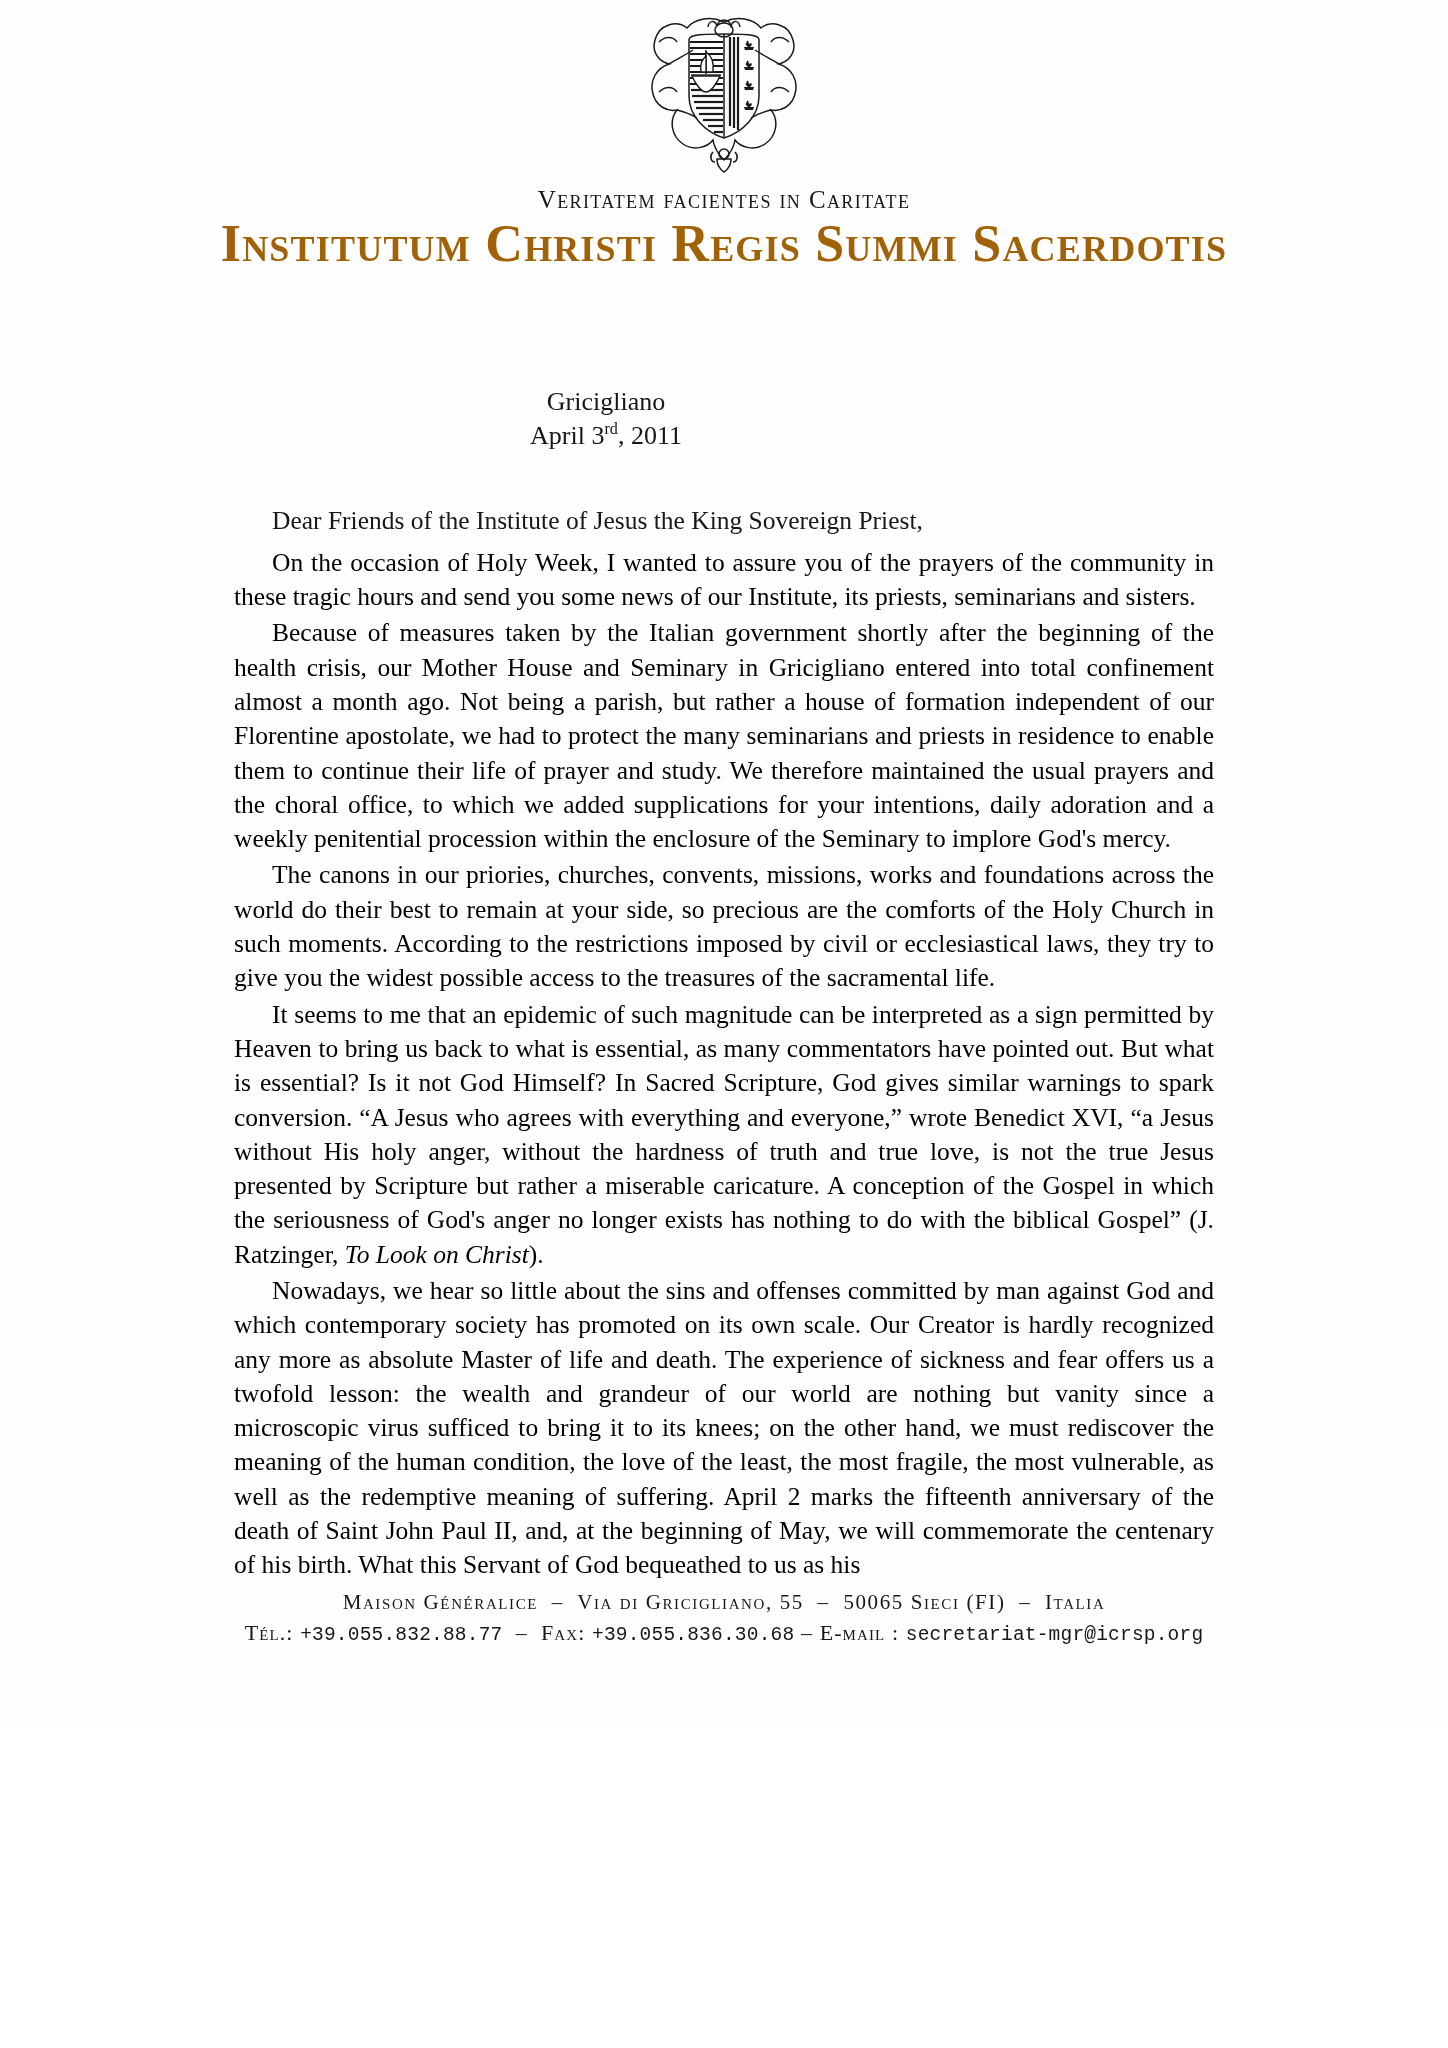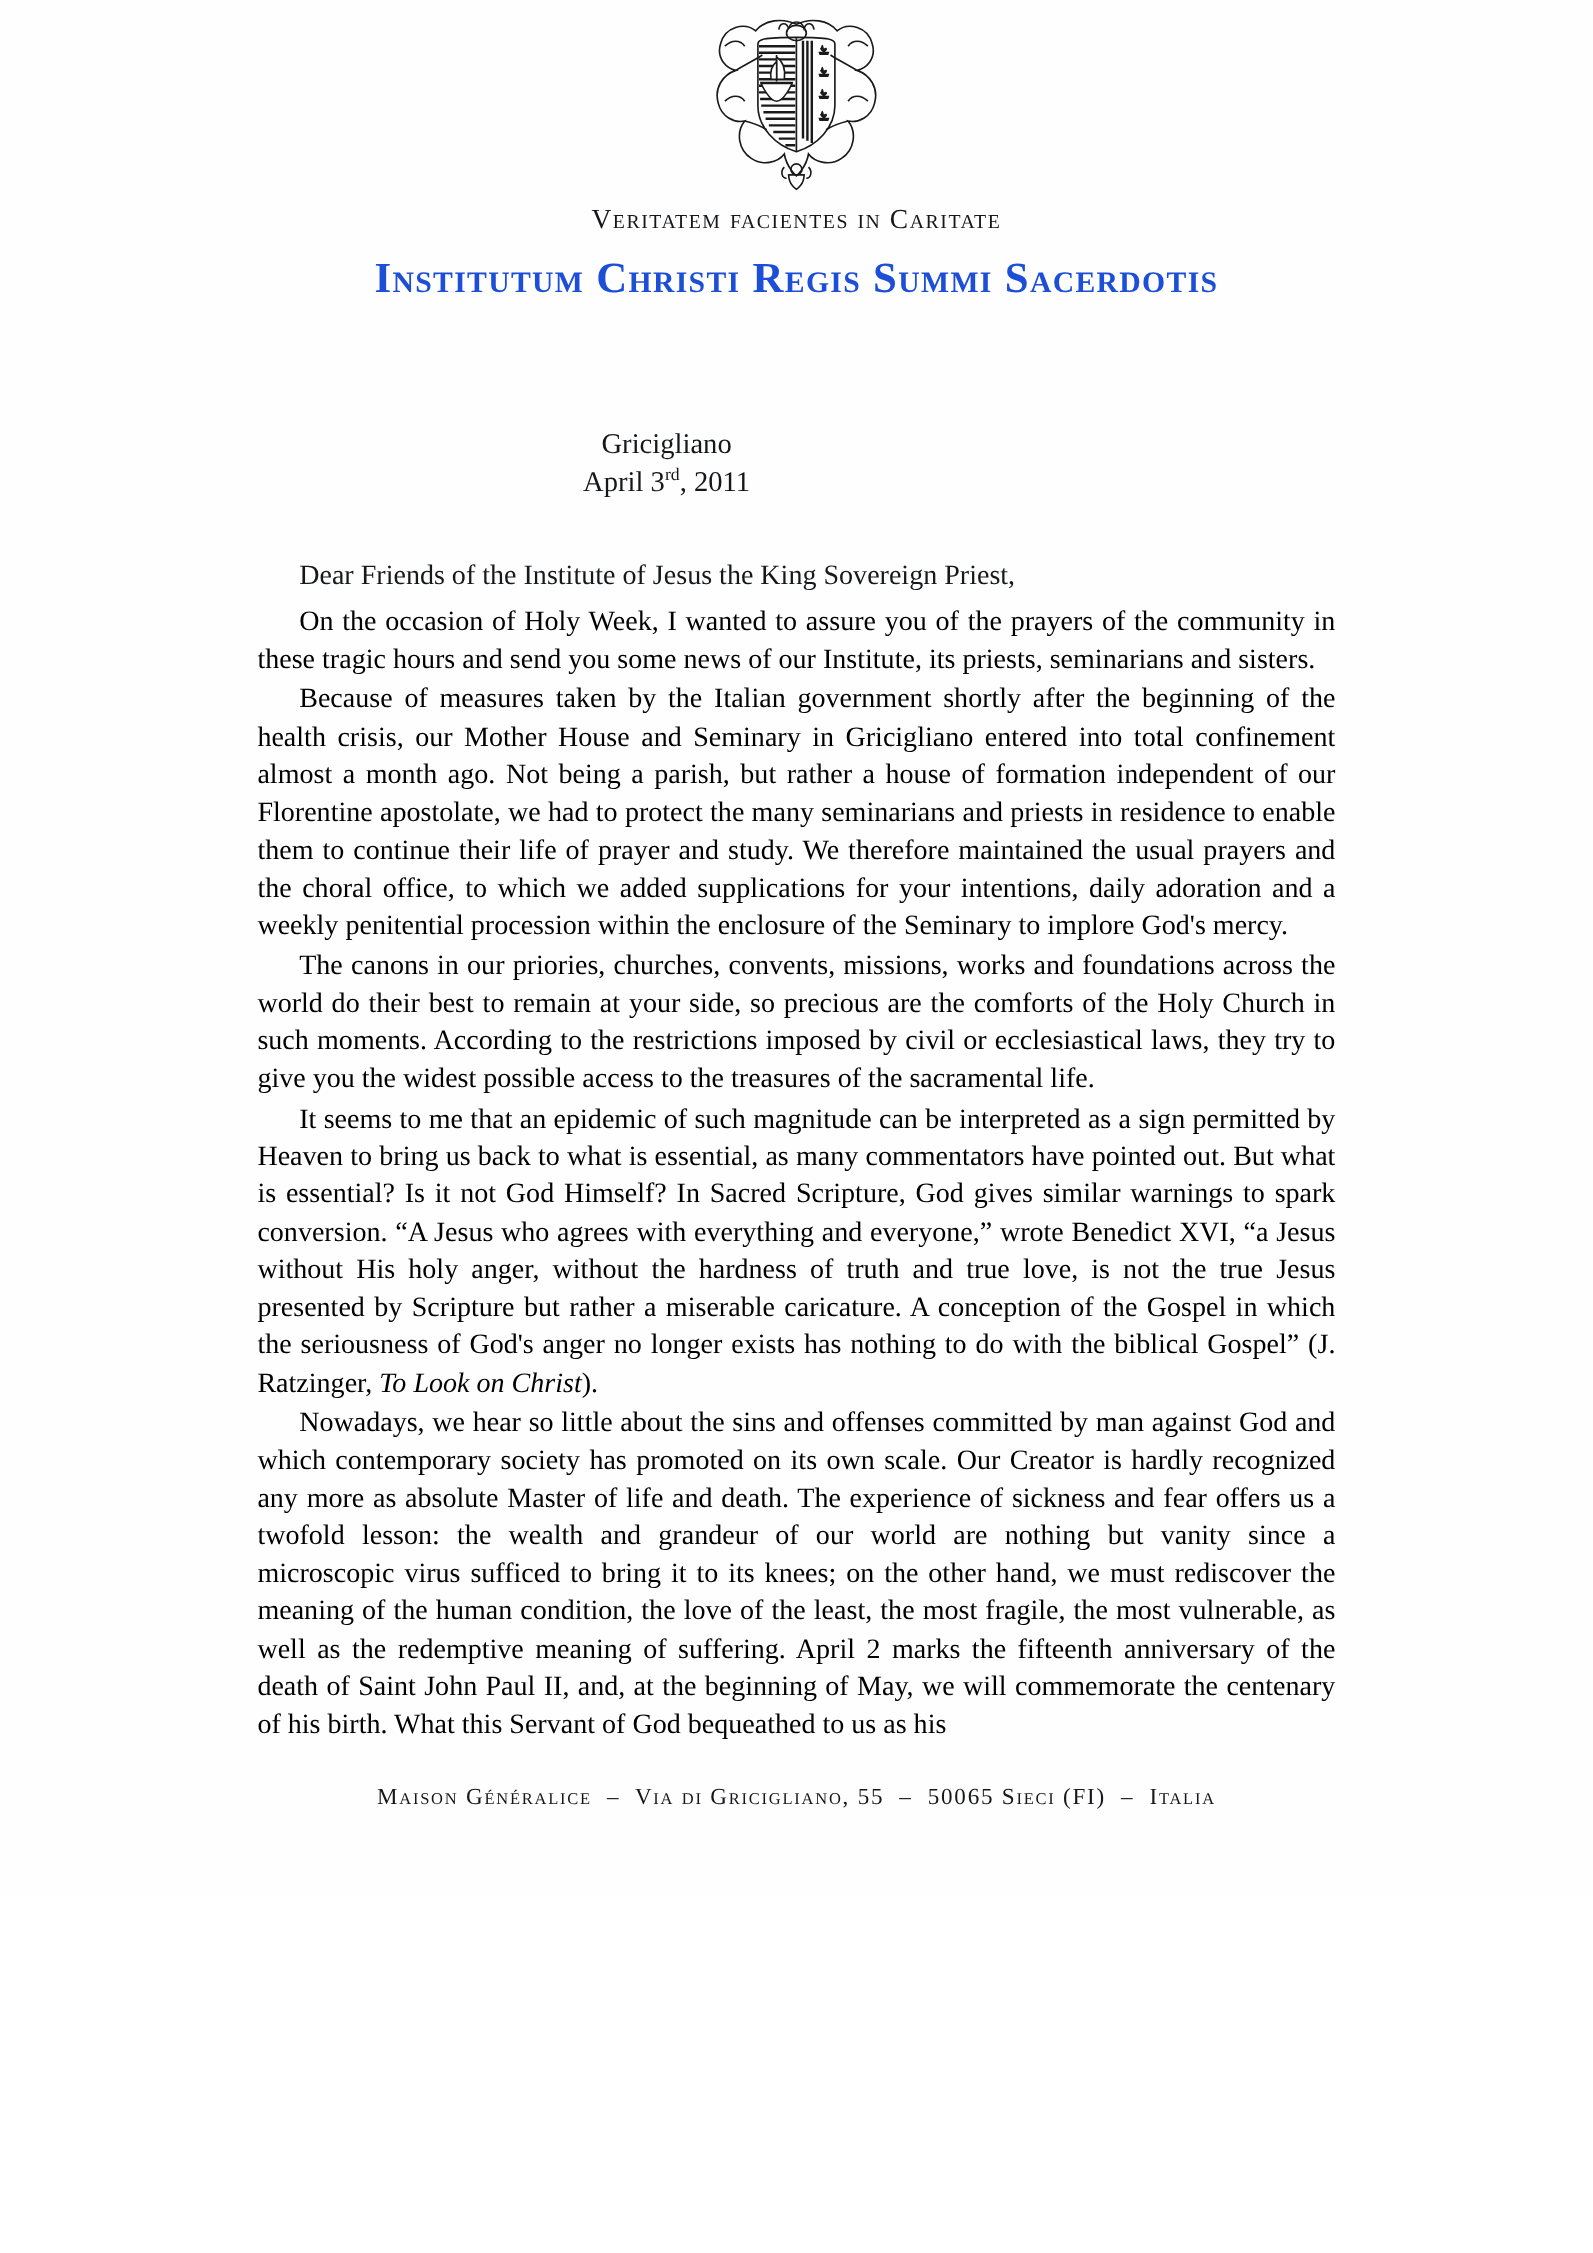--- a/index.html
+++ b/index.html
@@ -37,27 +37,26 @@
   .motto {
     margin-top: 12px;
     font-family: "Liberation Serif", "DejaVu Serif", serif;
     font-size: 25px;
     letter-spacing: 1.4px;
     font-variant: small-caps;
     color: #16171a;
     font-weight: 400;
   }
   .org-title {
-    margin-top: 16px;
-    font-family: "Liberation Serif", "DejaVu Serif", serif;
-    font-size: 39px;
+    font-family: "Liberation Serif", "DejaVu Serif", serif;
+    font-size: 52px;
     font-weight: bold;
     font-variant: small-caps;
     letter-spacing: 1.2px;
-    color: #1d4ed8;
+    color: #a16207;
   }
   
   .placedate {
     margin-top: 112px;
     text-align: center;
     padding-right: 236px;
     font-size: 26px;
     line-height: 1.32;
     color: #16171a;
   }
@@ -226,15 +225,16 @@
 
     <p class="para">The canons in our priories, churches, convents, missions, works and foundations across the world do their best to remain at your side, so precious are the comforts of the Holy Church in such moments. According to the restrictions imposed by civil or ecclesiastical laws, they try to give you the widest possible access to the treasures of the sacramental life.</p>
 
     <p class="para"><span>It seems to me that an epidemic of such magnitude can be interpreted as a sign permitted by Heaven to bring us back to what is essential, as many commentators have pointed out. But what is essential? Is it not God Himself? In Sacred Scripture, God gives similar warnings to spark conversion. “A Jesus who agrees with everything and everyone,” wrote Benedict XVI, “a Jesus without His holy anger, without the hardness of truth and true love, is not the true Jesus presented by Scripture but rather a miserable caricature. A conception of the Gospel in which the seriousness of God's anger no longer exists has nothing to do with the biblical Gospel” (J. Ratzinger, </span><i>To Look on Christ</i><span>).</span></p>
 
     <p class="para">Nowadays, we hear so little about the sins and offenses committed by man against God and which contemporary society has promoted on its own scale. Our Creator is hardly recognized any more as absolute Master of life and death. The experience of sickness and fear offers us a twofold lesson: the wealth and grandeur of our world are nothing but vanity since a microscopic virus sufficed to bring it to its knees; on the other hand, we must rediscover the meaning of the human condition, the love of the least, the most fragile, the most vulnerable, as well as the redemptive meaning of suffering. April 2 marks the fifteenth anniversary of the death of Saint John Paul II, and, at the beginning of May, we will commemorate the centenary of his birth. What this Servant of God bequeathed to us as his</p>
   </div>
 
   <div class="footer">
     <div class="footer-line1">Maison Généralice  –  Via di Gricigliano, 55  –  50065 Sieci (FI)  –  Italia</div>
+    <div class="footer-line2"><span>Tél.: </span><span class="mono">+39.055.832.88.77</span><span>  –  </span><span>Fax: </span><span class="mono">+39.055.836.30.68</span><span> – </span><span>E-mail : </span><span class="mono">secretariat-mgr@icrsp.org</span></div>
   </div>
 
 </div>
 
 </body></html>

